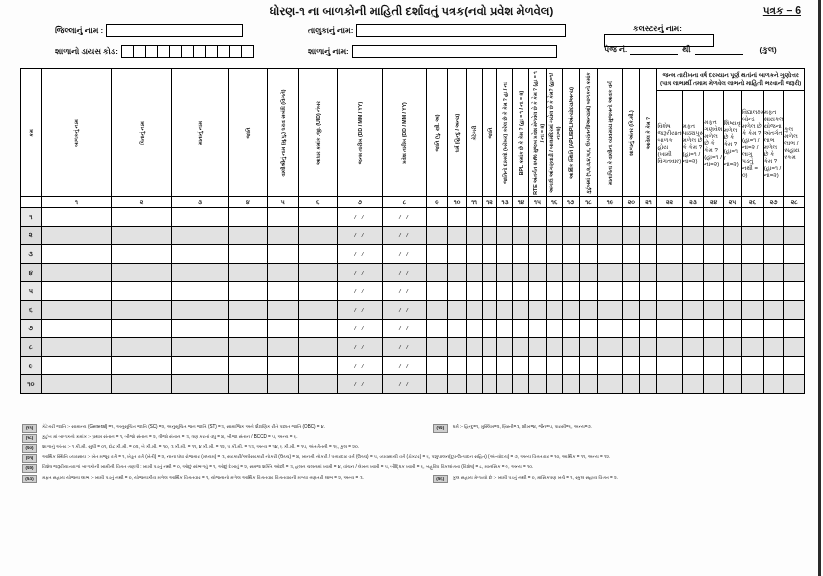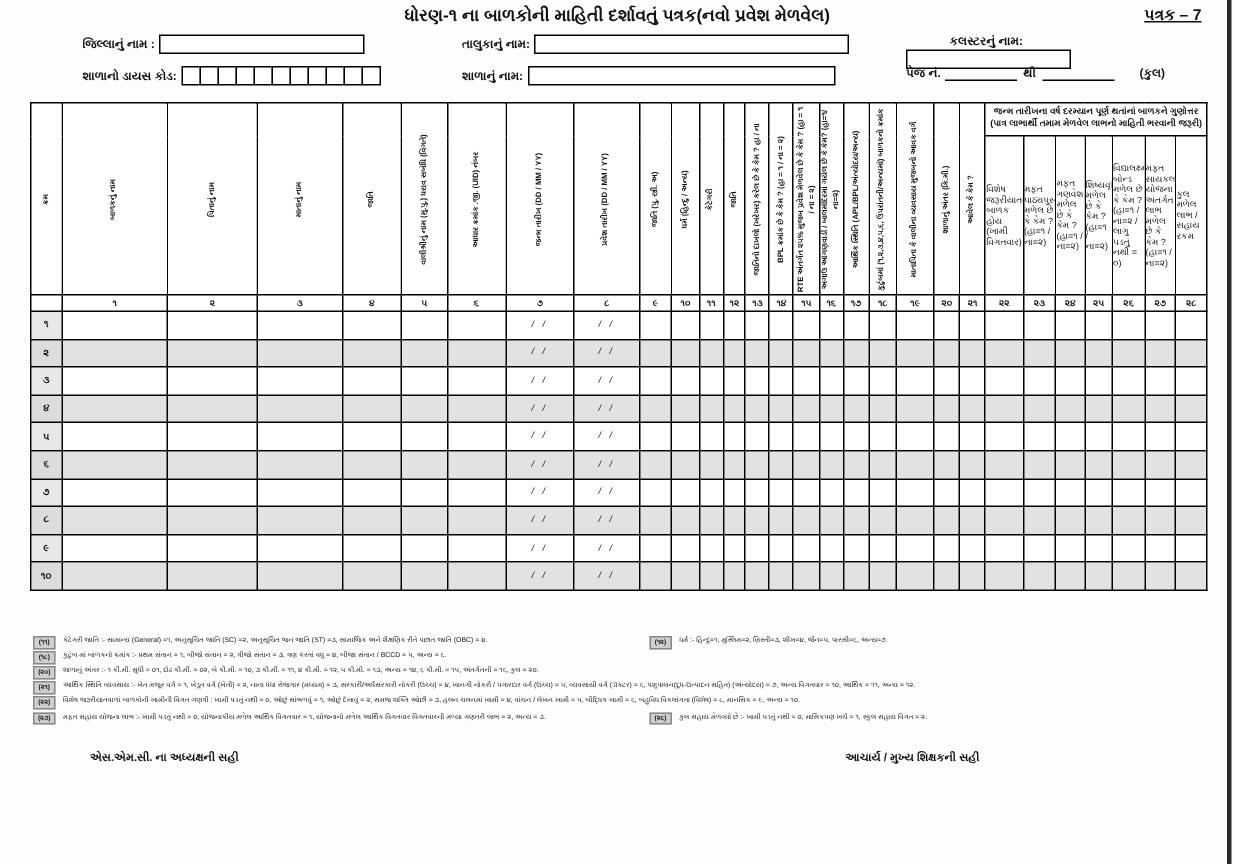--- a/index.html
+++ b/index.html
@@ -195,21 +195,21 @@
     background: #2a2a2a;
   }
 </style>
 </head>
 <body>
 
 <div id="page">
 
   <div class="hdr">
     <div class="hdr-line2">ધોરણ-૧ ના બાળકોની માહિતી દર્શાવતું પત્રક(નવો પ્રવેશ મેળવેલ)</div>
-    <div class="hdr-right">પત્રક – 7</div>
+    <div class="hdr-right">પત્રક – 6</div>
   </div>
 
   <div class="field-block">
 
     <div class="fld" style="left:55px; top:2px;">
       <span class="fld-label">જિલ્લાનું નામ :</span>
       <span class="fld-box" style="width:137px;"></span>
     </div>
 
     <div class="fld" style="left:308px; top:2px;">
@@ -762,19 +762,15 @@
             <span class="note-txt">મફત સહાય યોજના લાભ :- ખામી પડતું નથી = ૦, યોજનાકીય મળેલ આર્થિક વિગતવાર = ૧, યોજનાનો મળેલ આર્થિક વિગતવાર વિગતવારની મળ્યા ગણતરી લાભ = ૨, અન્ય = ૩.</span>
           </div>
           <div class="right">
             <span class="note-tag">(૨૬)</span>
             <span class="note-txt">કુલ સહાય મેળવ્યો છે :- ખામી પડતું નથી = ૦, માસિકપણ ખર્ચ = ૧, સ્કુલ સહાય વિગત = ૨.</span>
           </div>
         </div>
       </div>
     </div>
 
-  <div class="sigs">
-    <div class="sig sig-left">એસ.એમ.સી. ના અધ્યક્ષની સહી</div>
-    <div class="sig sig-right">આચાર્ય / મુખ્ય શિક્ષકની સહી</div>
-  </div>
 
   <div class="right-rule"></div>
 </div>
 
 </body></html>

